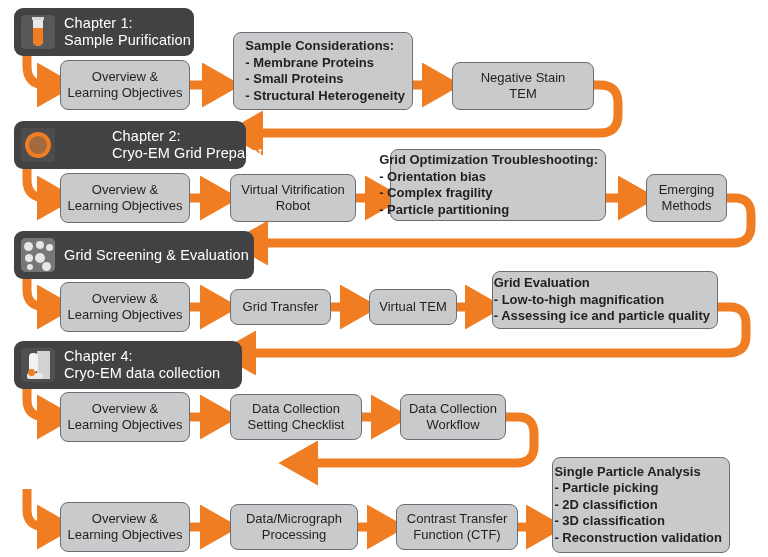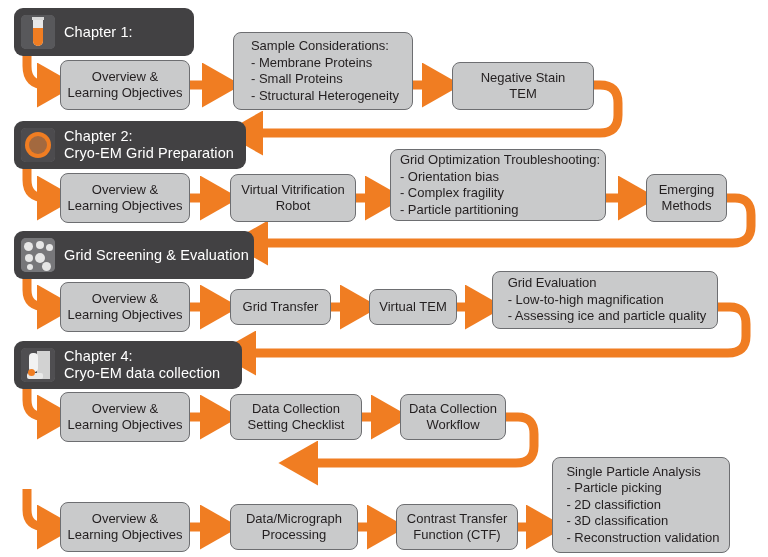--- a/index.html
+++ b/index.html
@@ -42,24 +42,25 @@
     color:#231f20;
     font-size:13px;
     line-height:16.5px;
     display:flex;
     align-items:center;
     justify-content:center;
     text-align:center;
     padding:3px 7px;
   }
   .node.list{
-    justify-content:center;
+    justify-content:flex-end;
     text-align:left;
     align-items:center;
     padding-left:11px;
+    font-weight:bold;
   }
   .node .ln{display:block;white-space:nowrap;}
 
   
   .ico{position:absolute;inset:0;}
 
   
   .ic1{background:#58585b;}
   .ic1 .tube{position:absolute;left:12px;top:4px;width:10px;height:27px;
     background:#e8e8e8;border-radius:0 0 5px 5px;}
@@ -146,20 +147,21 @@
   <div class="chapter" style="left:14px;top:8px;width:180px;height:48px;">
     <div class="thumb">
       <div class="ico ic1">
           <div class="tube"></div>
           <div class="fill"></div>
           <div class="cap"></div>
         </div>
     </div>
     <div class="ctext">
       <span class="l1">Chapter 1:</span>
+      <span class="l2">Sample Purification</span>
     </div>
   </div>
 
   <div class="node" style="left:60px;top:60px;width:130px;height:50px;">
     <div>
       <span class="ln">Overview &amp;</span>
       <span class="ln">Learning Objectives</span>
     </div>
   </div>
 
@@ -172,21 +174,21 @@
     </div>
   </div>
 
   <div class="node" style="left:452px;top:62px;width:142px;height:48px;">
     <div>
       <span class="ln">Negative Stain</span>
       <span class="ln">TEM</span>
     </div>
   </div>
 
-  <div class="chapter" style="left:14px;top:121px;width:232px;height:48px;">
+  <div class="chapter" style="left:14px;top:121px;width:232px;height:48px;gap:48px;">
     <div class="thumb">
       <div class="ico ic2">
           <div class="ring"></div>
           <div class="inner"></div>
         </div>
     </div>
     <div class="ctext">
       <span class="l1">Chapter 2:</span>
       <span class="l2">Cryo-EM Grid Preparation</span>
     </div>

